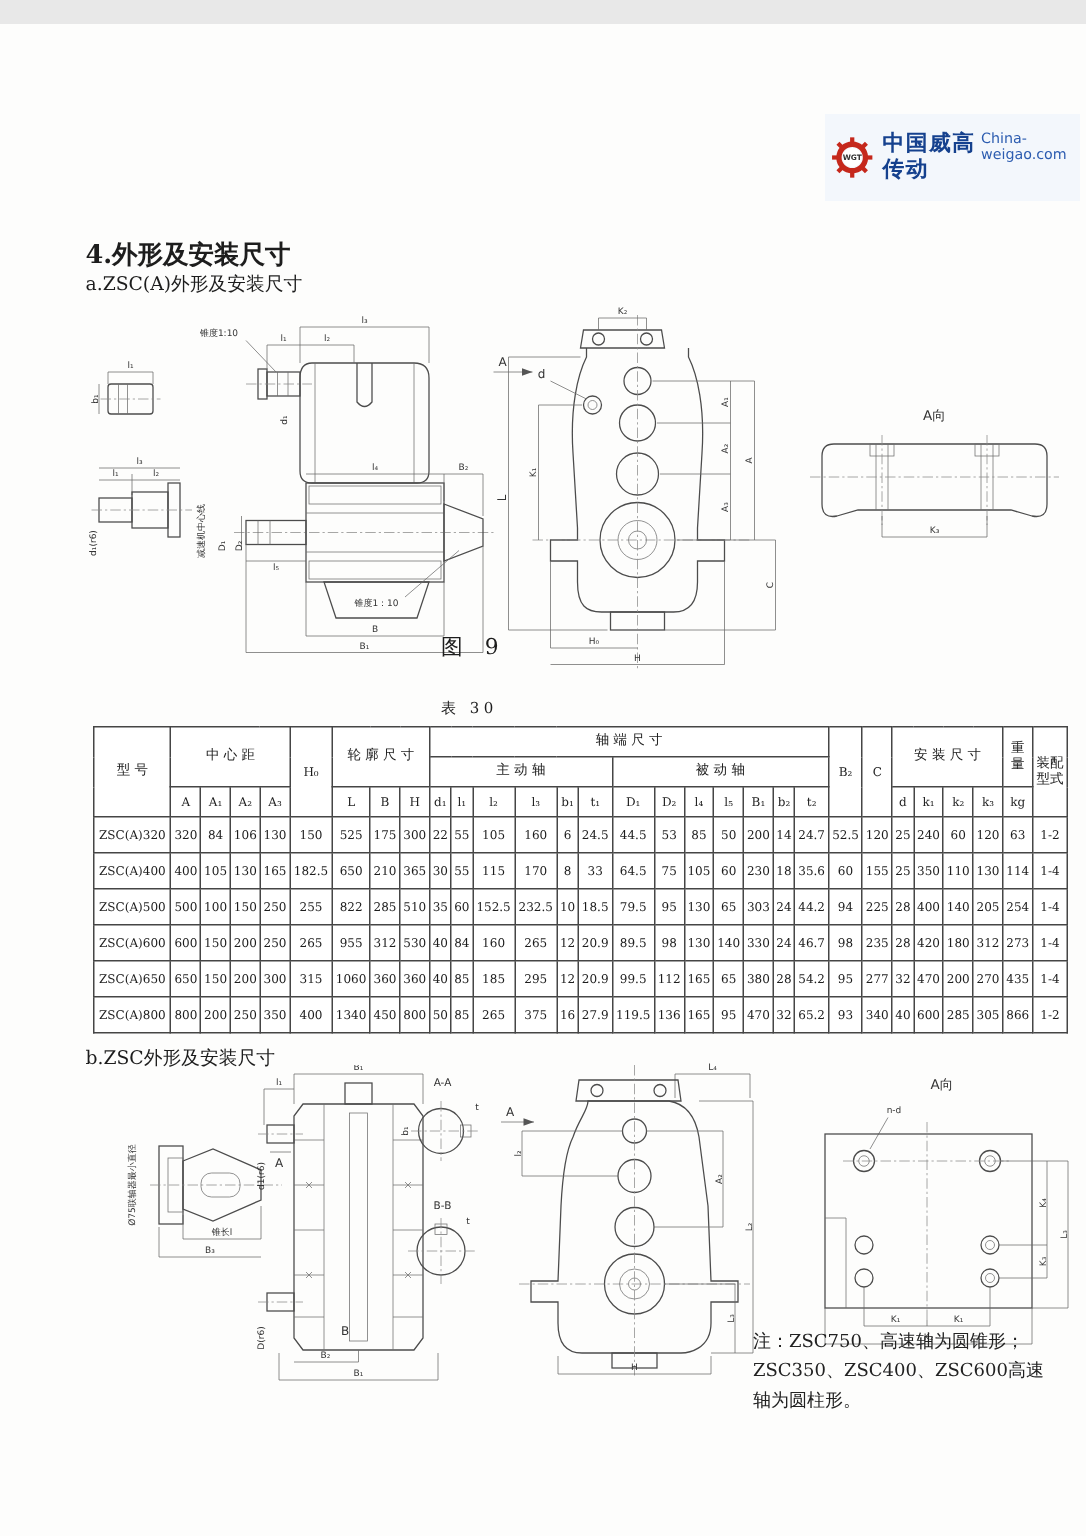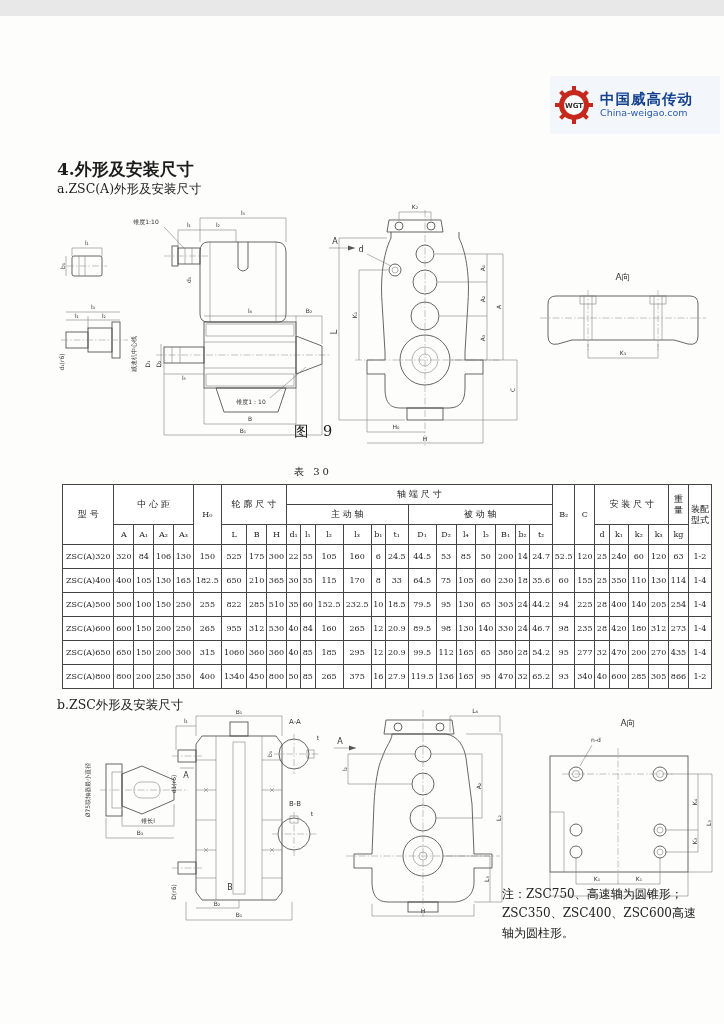--- a/index.html
+++ b/index.html
@@ -1,21 +1,21 @@
 <!DOCTYPE html>
 <html><head>
 <meta charset="utf-8">
 <style>
   html,body{margin:0;padding:0;background:#e8e8e8;}
   .page{position:relative;width:724px;height:1024px;margin:16px auto;background:#fdfdfc;
         font-family:"DejaVu Serif","Liberation Serif",serif;color:#1d1d1d;overflow:hidden;}
   .abs{position:absolute;}
   
   .logo{left:550px;top:60px;width:170px;height:58px;background:#f3f7fc;display:flex;align-items:center;gap:6px;padding:2px 4px;box-sizing:border-box;}
-  .logo-txt{display:flex;flex-direction:column;line-height:1.15;}
+  .logo-txt{display:flex;flex-direction:row;line-height:1.15;}
   .brand-cn{font-family:"DejaVu Sans","Liberation Sans",sans-serif;font-weight:bold;font-size:14.5px;color:#15418e;letter-spacing:1px;}
   .brand-en{font-family:"DejaVu Sans","Liberation Sans",sans-serif;font-size:9.5px;color:#2c5cb0;}
   
   .h-sec{left:57px;top:142px;font-size:17px;font-weight:bold;}
   .h-sub-a{left:57px;top:165px;font-size:12.5px;}
   .h-sub-b{left:57px;top:681px;font-size:12.5px;}
   .note{font-size:12px;line-height:1.62;white-space:pre-line;color:#222;}
   .note-a{left:503px;top:366px;width:220px;}
   .note-b{left:502px;top:869px;width:225px;}
   .fig-cap{left:294px;top:406px;font-size:14.5px;letter-spacing:5px;}

